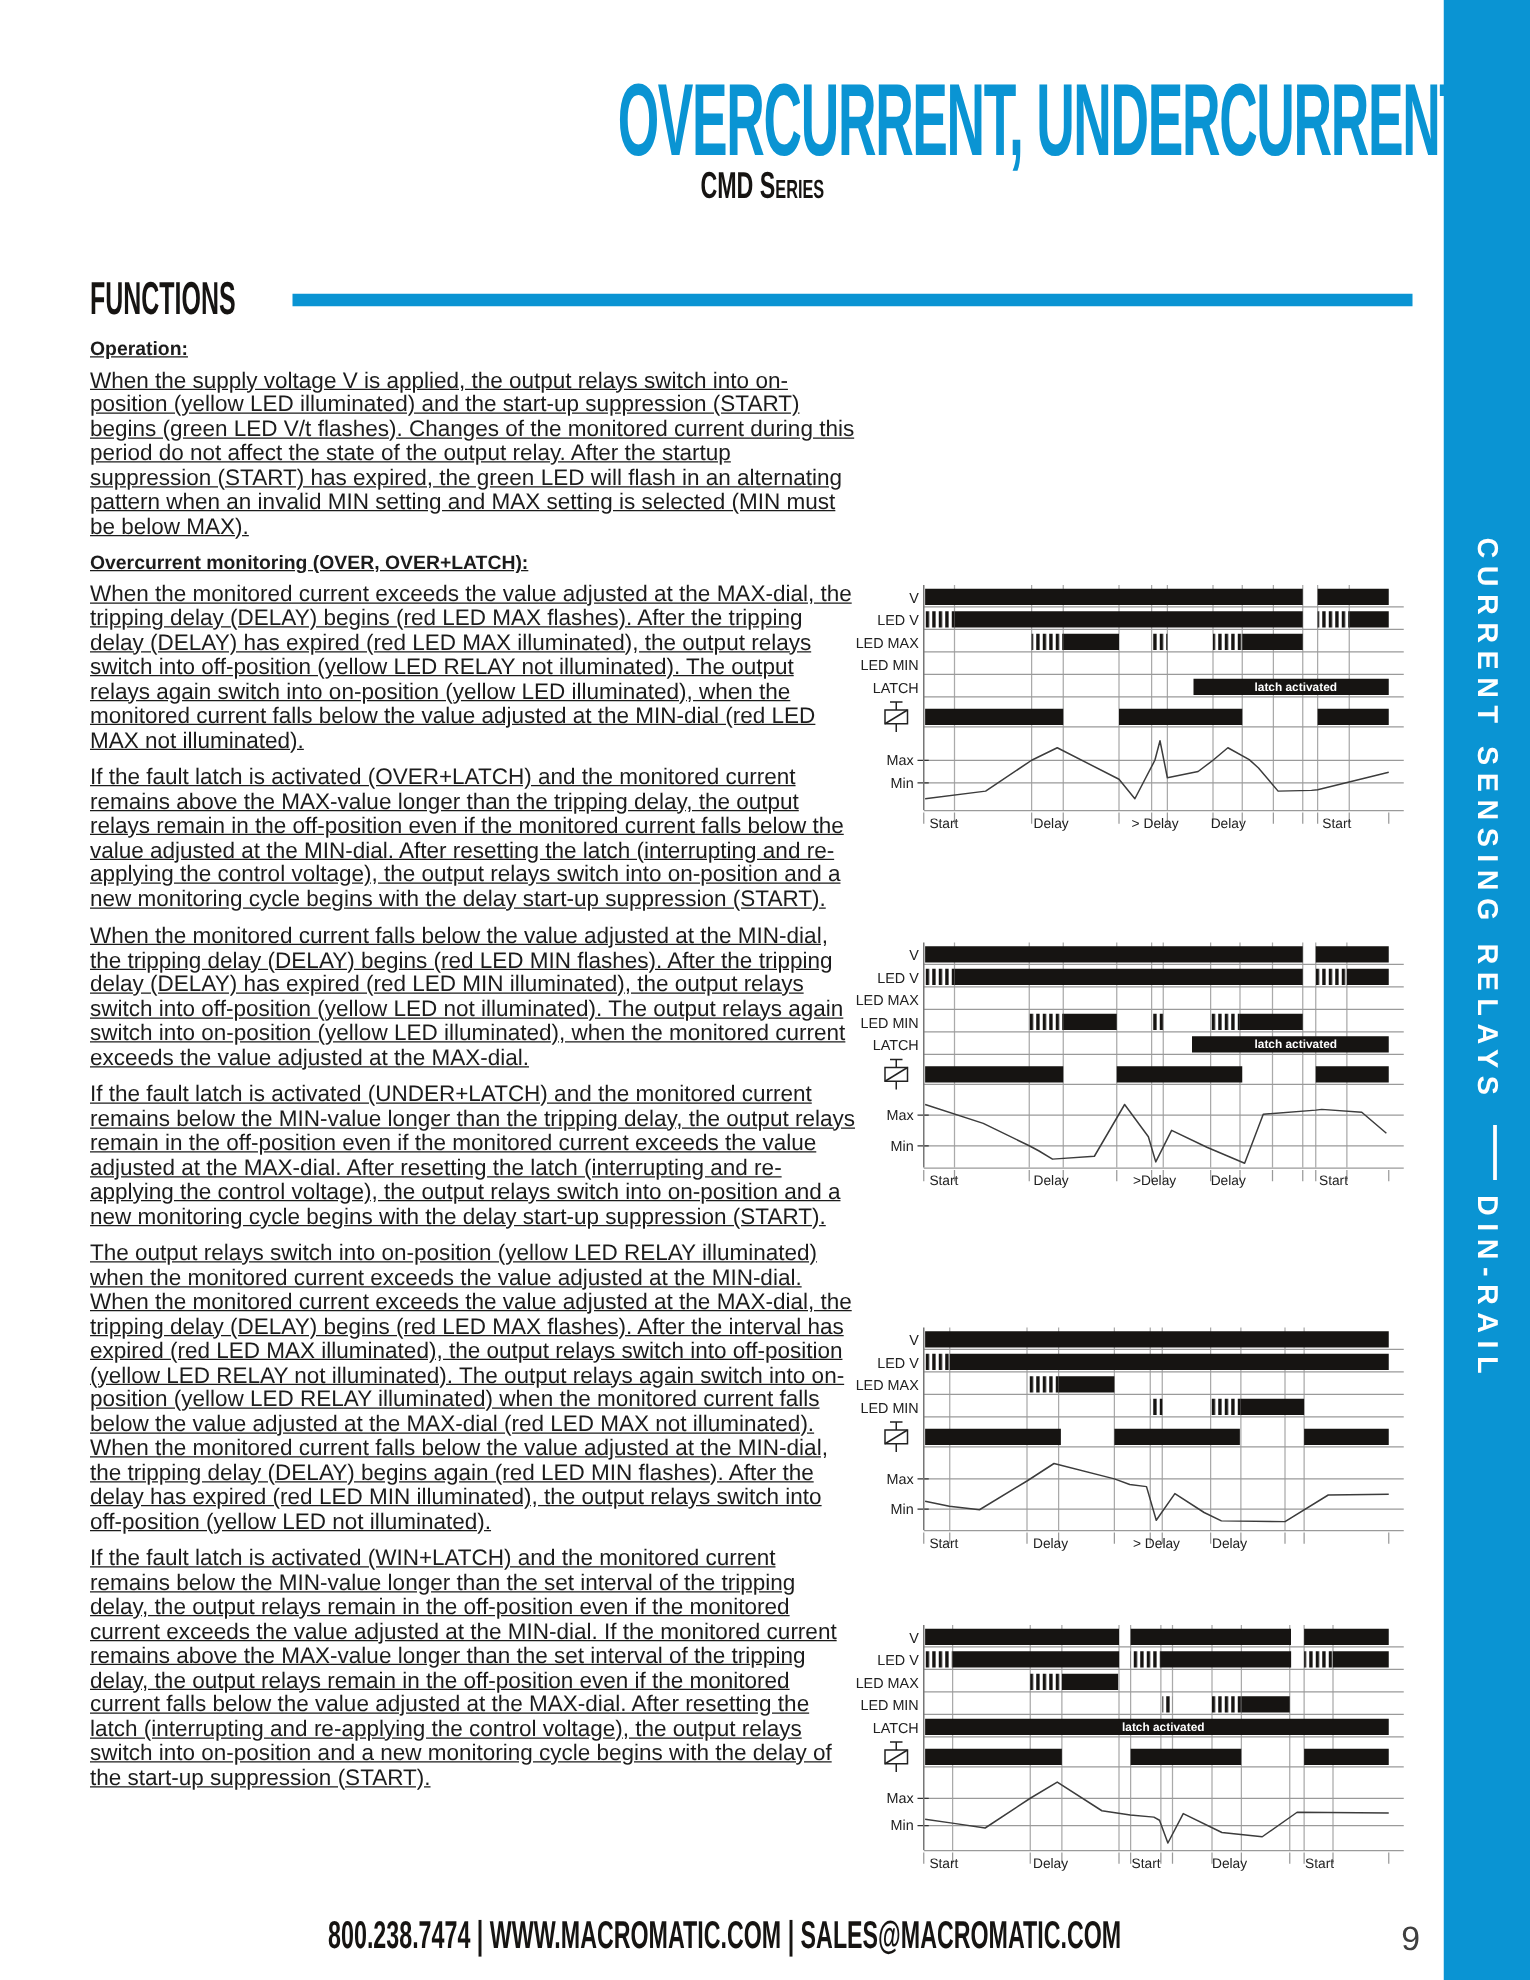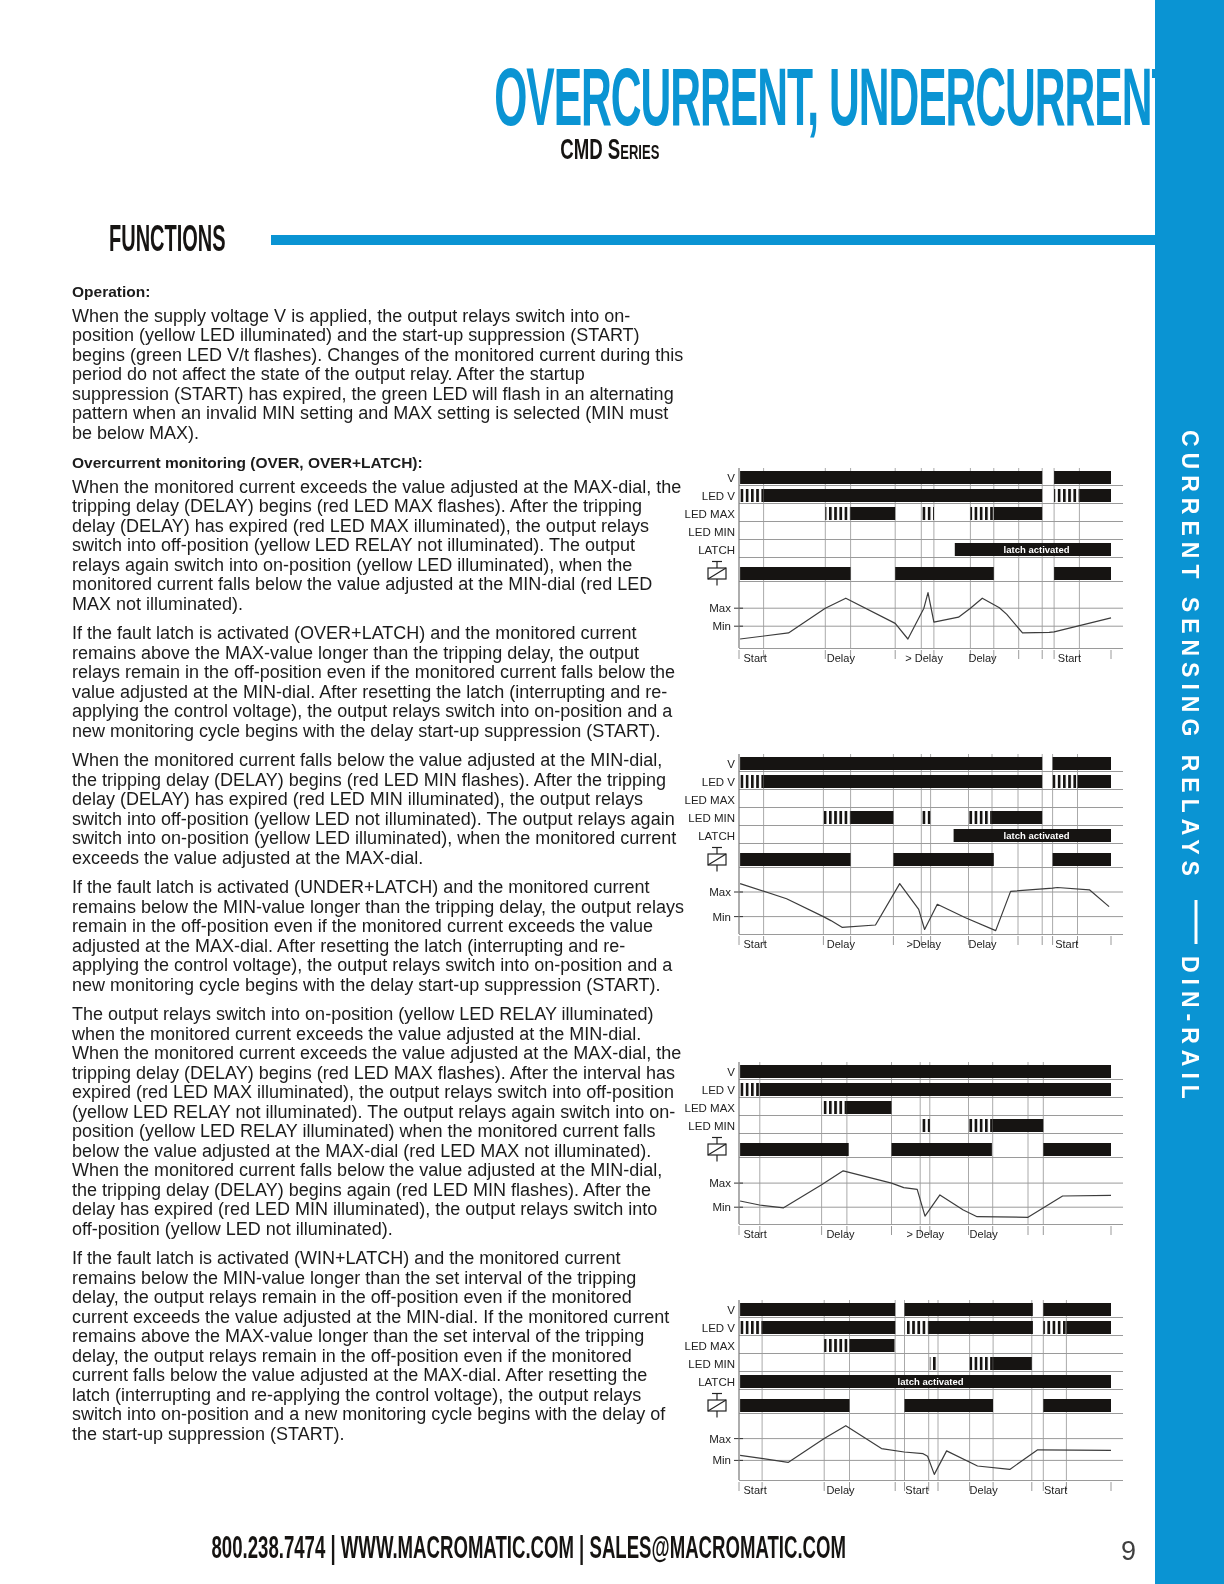--- a/index.html
+++ b/index.html
@@ -15,45 +15,45 @@
     display:inline-block;color:var(--accent);font-weight:bold;font-size:82px;
     white-space:nowrap;letter-spacing:-2px;transform:scaleX(0.52);transform-origin:center;
     line-height:1;
   }
   .subtitle-wrap{margin-top:-4px;}
   .subtitle{
     display:inline-block;font-weight:bold;font-size:30px;color:#161412;
     font-variant:small-caps;transform:scaleX(0.62);transform-origin:center;line-height:1;
   }
   
-  .functions-head{position:absolute;top:220px;left:72px;width:1058px;display:flex;align-items:center;margin-left:37px;}
+  .functions-head{position:absolute;top:220px;left:72px;width:1058px;display:flex;align-items:center;}
   .functions-label{
     display:inline-block;font-weight:bold;font-size:37px;color:#161412;
     transform:scaleX(0.54);transform-origin:left center;white-space:nowrap;line-height:1;
   }
   .blue-bar{flex:1;height:10px;background:var(--accent);margin-left:-54px;margin-top:2px;}
   
-  .text-col{position:absolute;top:272px;left:72px;width:614px;}
+  .text-col{position:absolute;top:260px;left:72px;width:614px;text-decoration:underline;}
   .text-col h3{font-size:15.5px;font-weight:bold;margin:10px 0 5px;line-height:19.5px;}
   .text-col h3.spaced{margin-top:30px;}
   .text-col p{font-size:18px;line-height:19.5px;margin:0 0 10px;}
   
   .tdia{position:absolute;left:673px;width:452px;margin:0;padding:0;}
   .tdia.d1{top:464px;} .tdia.d2{top:750px;} .tdia.d3{top:1058px;} .tdia.d4{top:1296px;}
   .tdia svg{display:block;}
   .rlab{font-family:"Liberation Sans",sans-serif;font-size:11.5px;fill:#222;}
   .blab{font-family:"Liberation Sans",sans-serif;font-size:11px;fill:#222;}
   .latchtxt{font-family:"Liberation Sans",sans-serif;font-size:9.5px;font-weight:bold;fill:#ffffff;}
   .gl{stroke:#9a9a9a;stroke-width:1;}
   .gl2{stroke:#aaaaaa;stroke-width:1;}
   .axis{stroke:#777777;stroke-width:1.2;}
   .curve{fill:none;stroke:#3c3c3c;stroke-width:1.2;stroke-linejoin:round;}
   .relayicon{stroke:#222;stroke-width:1.2;fill:none;}
   
-  .footer{position:absolute;top:1532px;left:0;width:1160px;text-align:left;}
+  .footer{position:absolute;top:1532px;left:0;width:1160px;text-align:center;}
   .footer-line{
     display:inline-block;font-weight:bold;font-size:31px;color:#161412;
     white-space:nowrap;transform:scaleX(0.60);transform-origin:center;line-height:1;
   }
   .pagenum{position:absolute;top:1536px;right:88px;font-size:27px;color:#3f3f3f;}
   
   .sidebar{position:absolute;top:0;right:0;width:69px;height:1584px;background:var(--accent);z-index:5;}
   .sidebar-text{
     position:absolute;top:430px;left:50%;transform:translateX(-50%);
     writing-mode:vertical-rl;white-space:nowrap;color:#ffffff;font-weight:bold;

